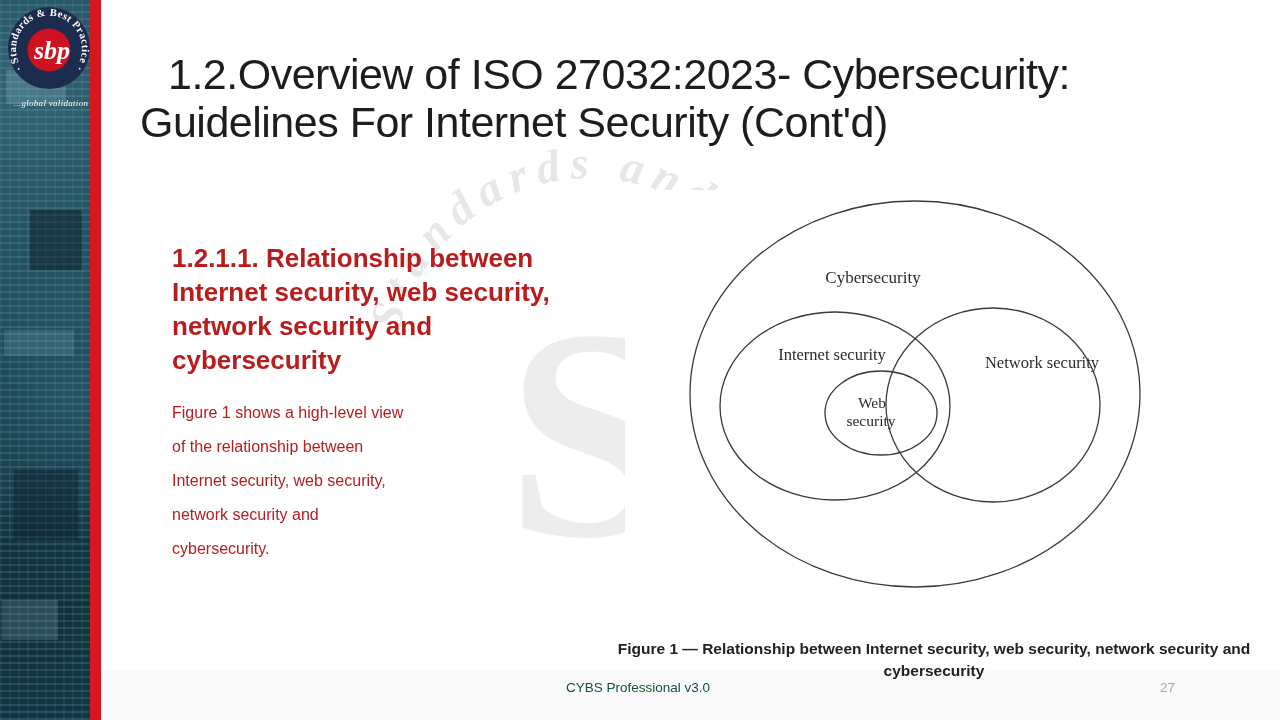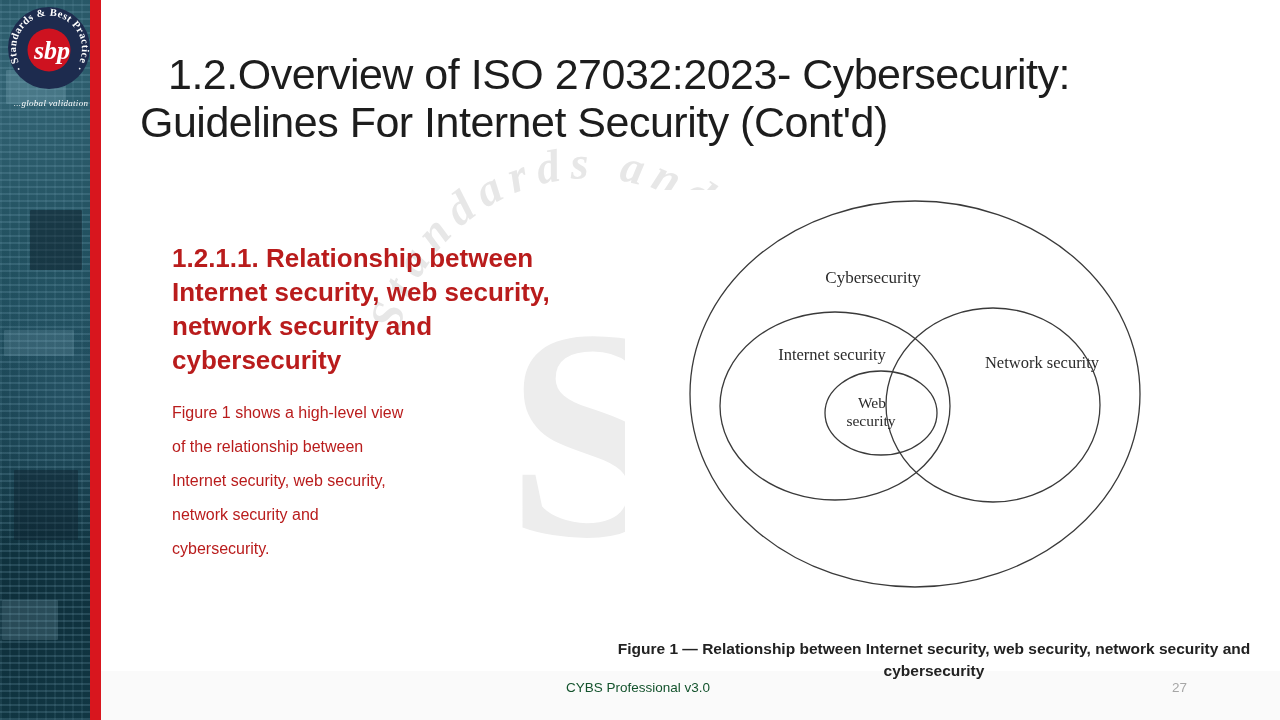--- a/index.html
+++ b/index.html
@@ -66,21 +66,21 @@
     position:absolute;left:596px;top:606px;width:676px;z-index:3;
     font-family:Liberation Sans, sans-serif;font-size:15.5px;font-weight:bold;
     line-height:22px;color:#222222;text-align:center;white-space:pre-line;margin-top:32px;
   }
   
   .footer-band{position:absolute;left:101px;top:671px;width:1179px;height:49px;
     background:#fafafa;z-index:2;}
   .footer-left{position:absolute;left:566px;top:680px;z-index:3;
     font-size:13.5px;color:#14532d;}
   .footer-page{position:absolute;left:1160px;top:680px;z-index:3;
-    font-size:13.5px;color:#a6a6a6;margin-left:12px;}
+    font-size:13.5px;color:#a6a6a6;}
 </style>
 </head>
 <body>
 
 <div class="stage">
 
   <svg class="watermark" viewBox="0 0 460 460" aria-hidden="true">
     <defs>
       <path id="wmArc" d="M 45,295 A 195,195 0 1 1 415,295" fill="none"></path>
     </defs>

